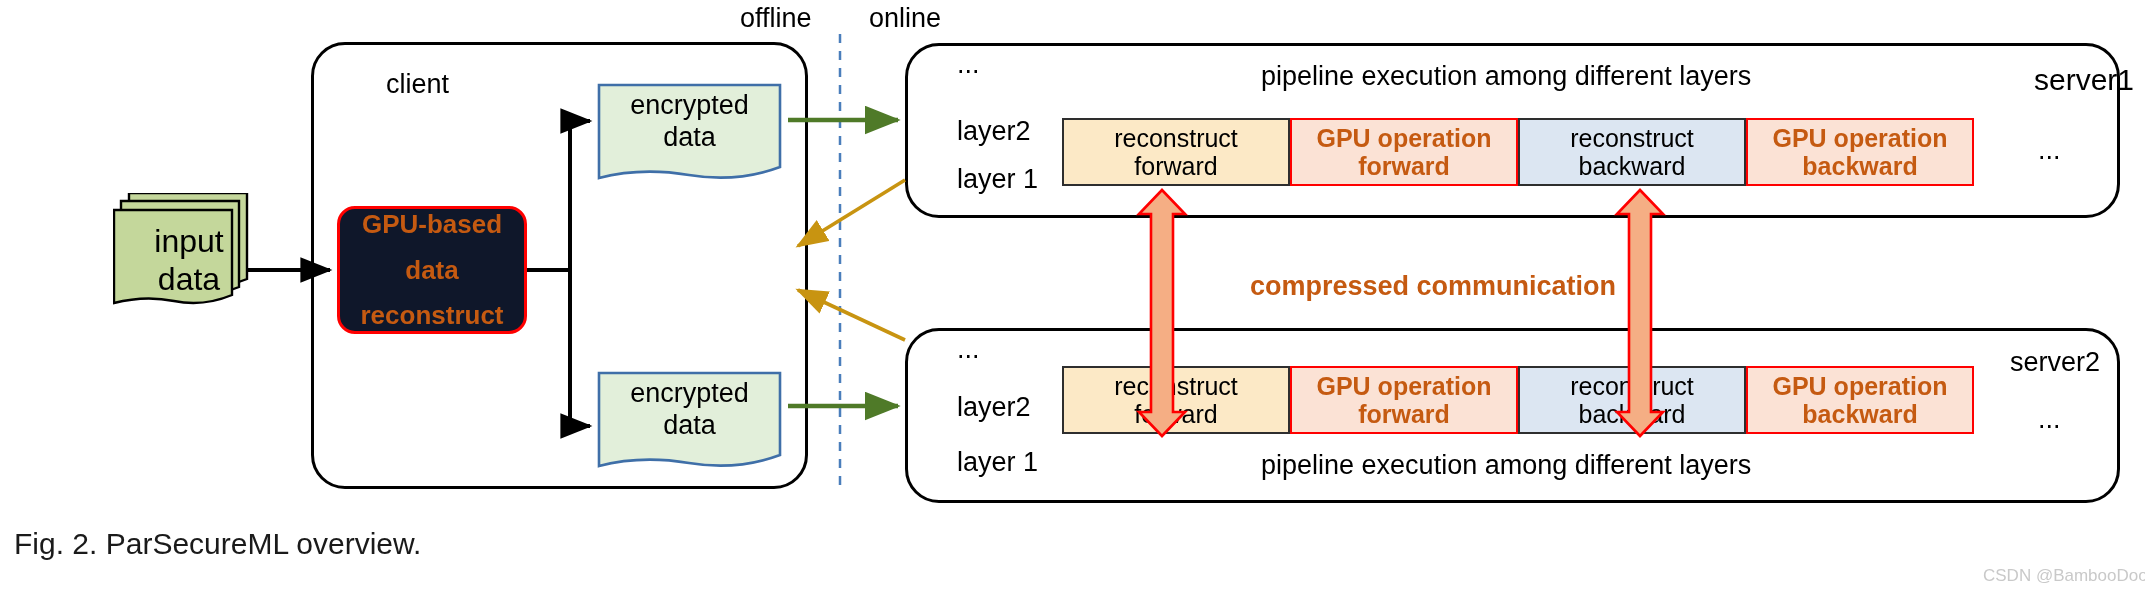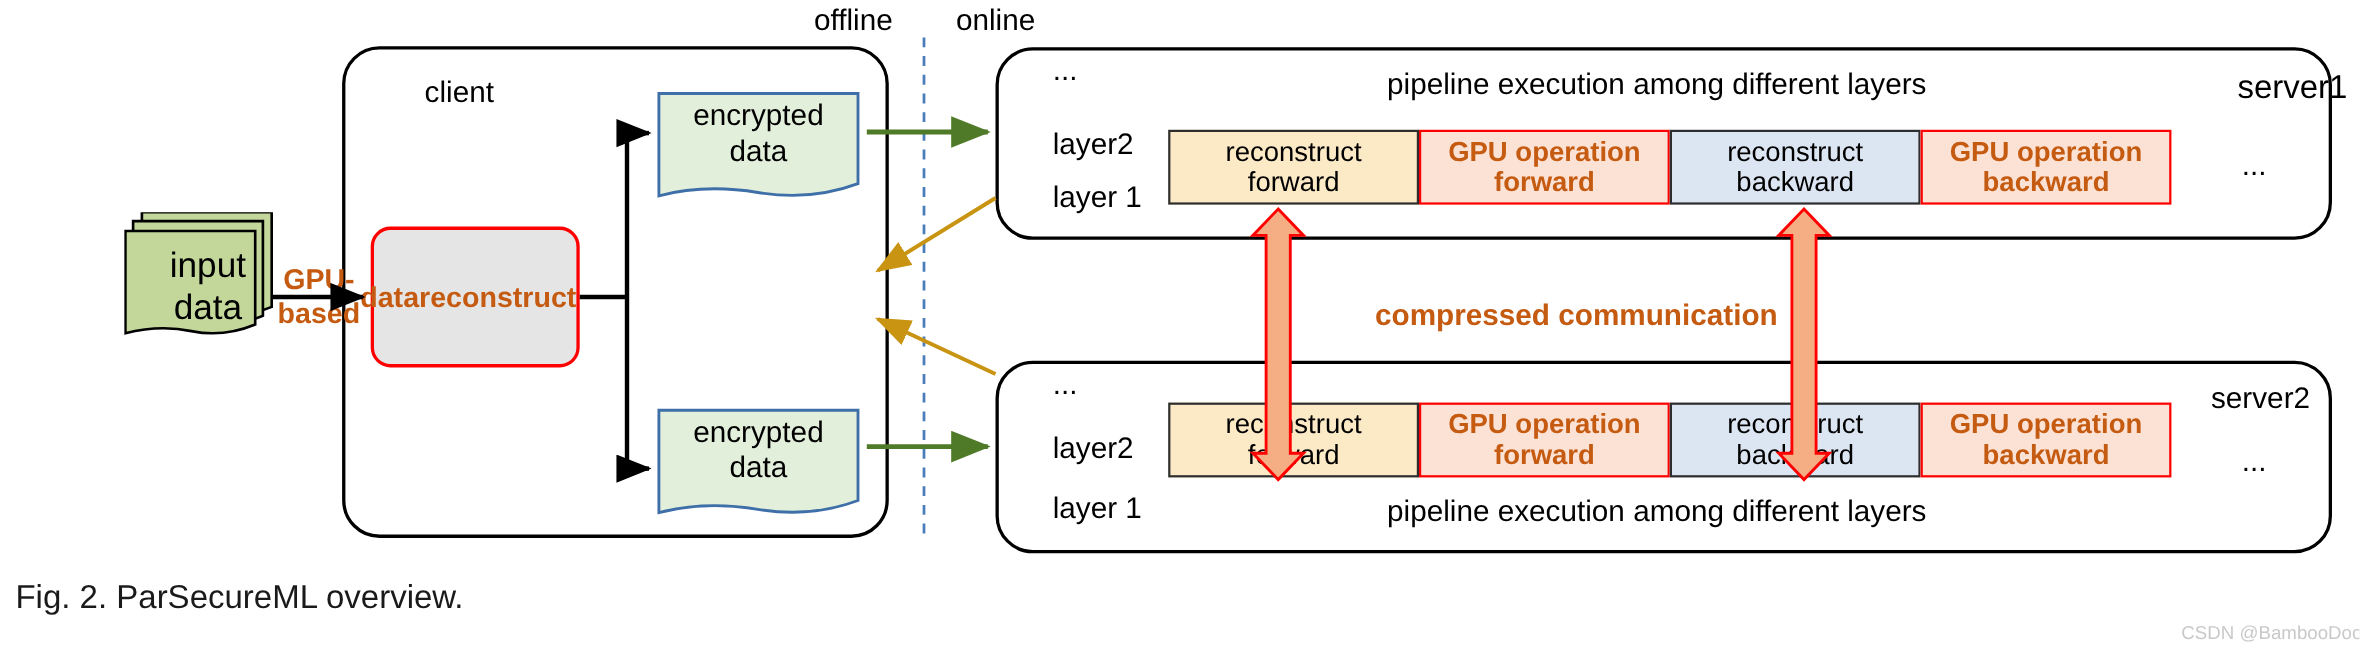--- a/index.html
+++ b/index.html
@@ -36,25 +36,26 @@
     border-radius: 34px;
     background: transparent;
     box-sizing: border-box;
   }
 
   
   .gpu-dist {
     position: absolute;
     border: 3px solid #FF0000;
     border-radius: 18px;
-    background: #e5e5e5;
-    box-sizing: border-box;
-    display: flex;
-    align-items: center;
-    justify-content: flex-end;
+    background: #0f172a;
+    box-sizing: border-box;
+    display: flex;
+    flex-direction: column;
+    align-items: center;
+    justify-content: space-between;
     color: #C55A11;
     font-weight: 700;
     line-height: 1.18;
     text-align: center;
   }
   .compute-final {
     position: absolute;
     border: 3px solid #000000;
     border-radius: 16px;
     background: #B9D3EB;

